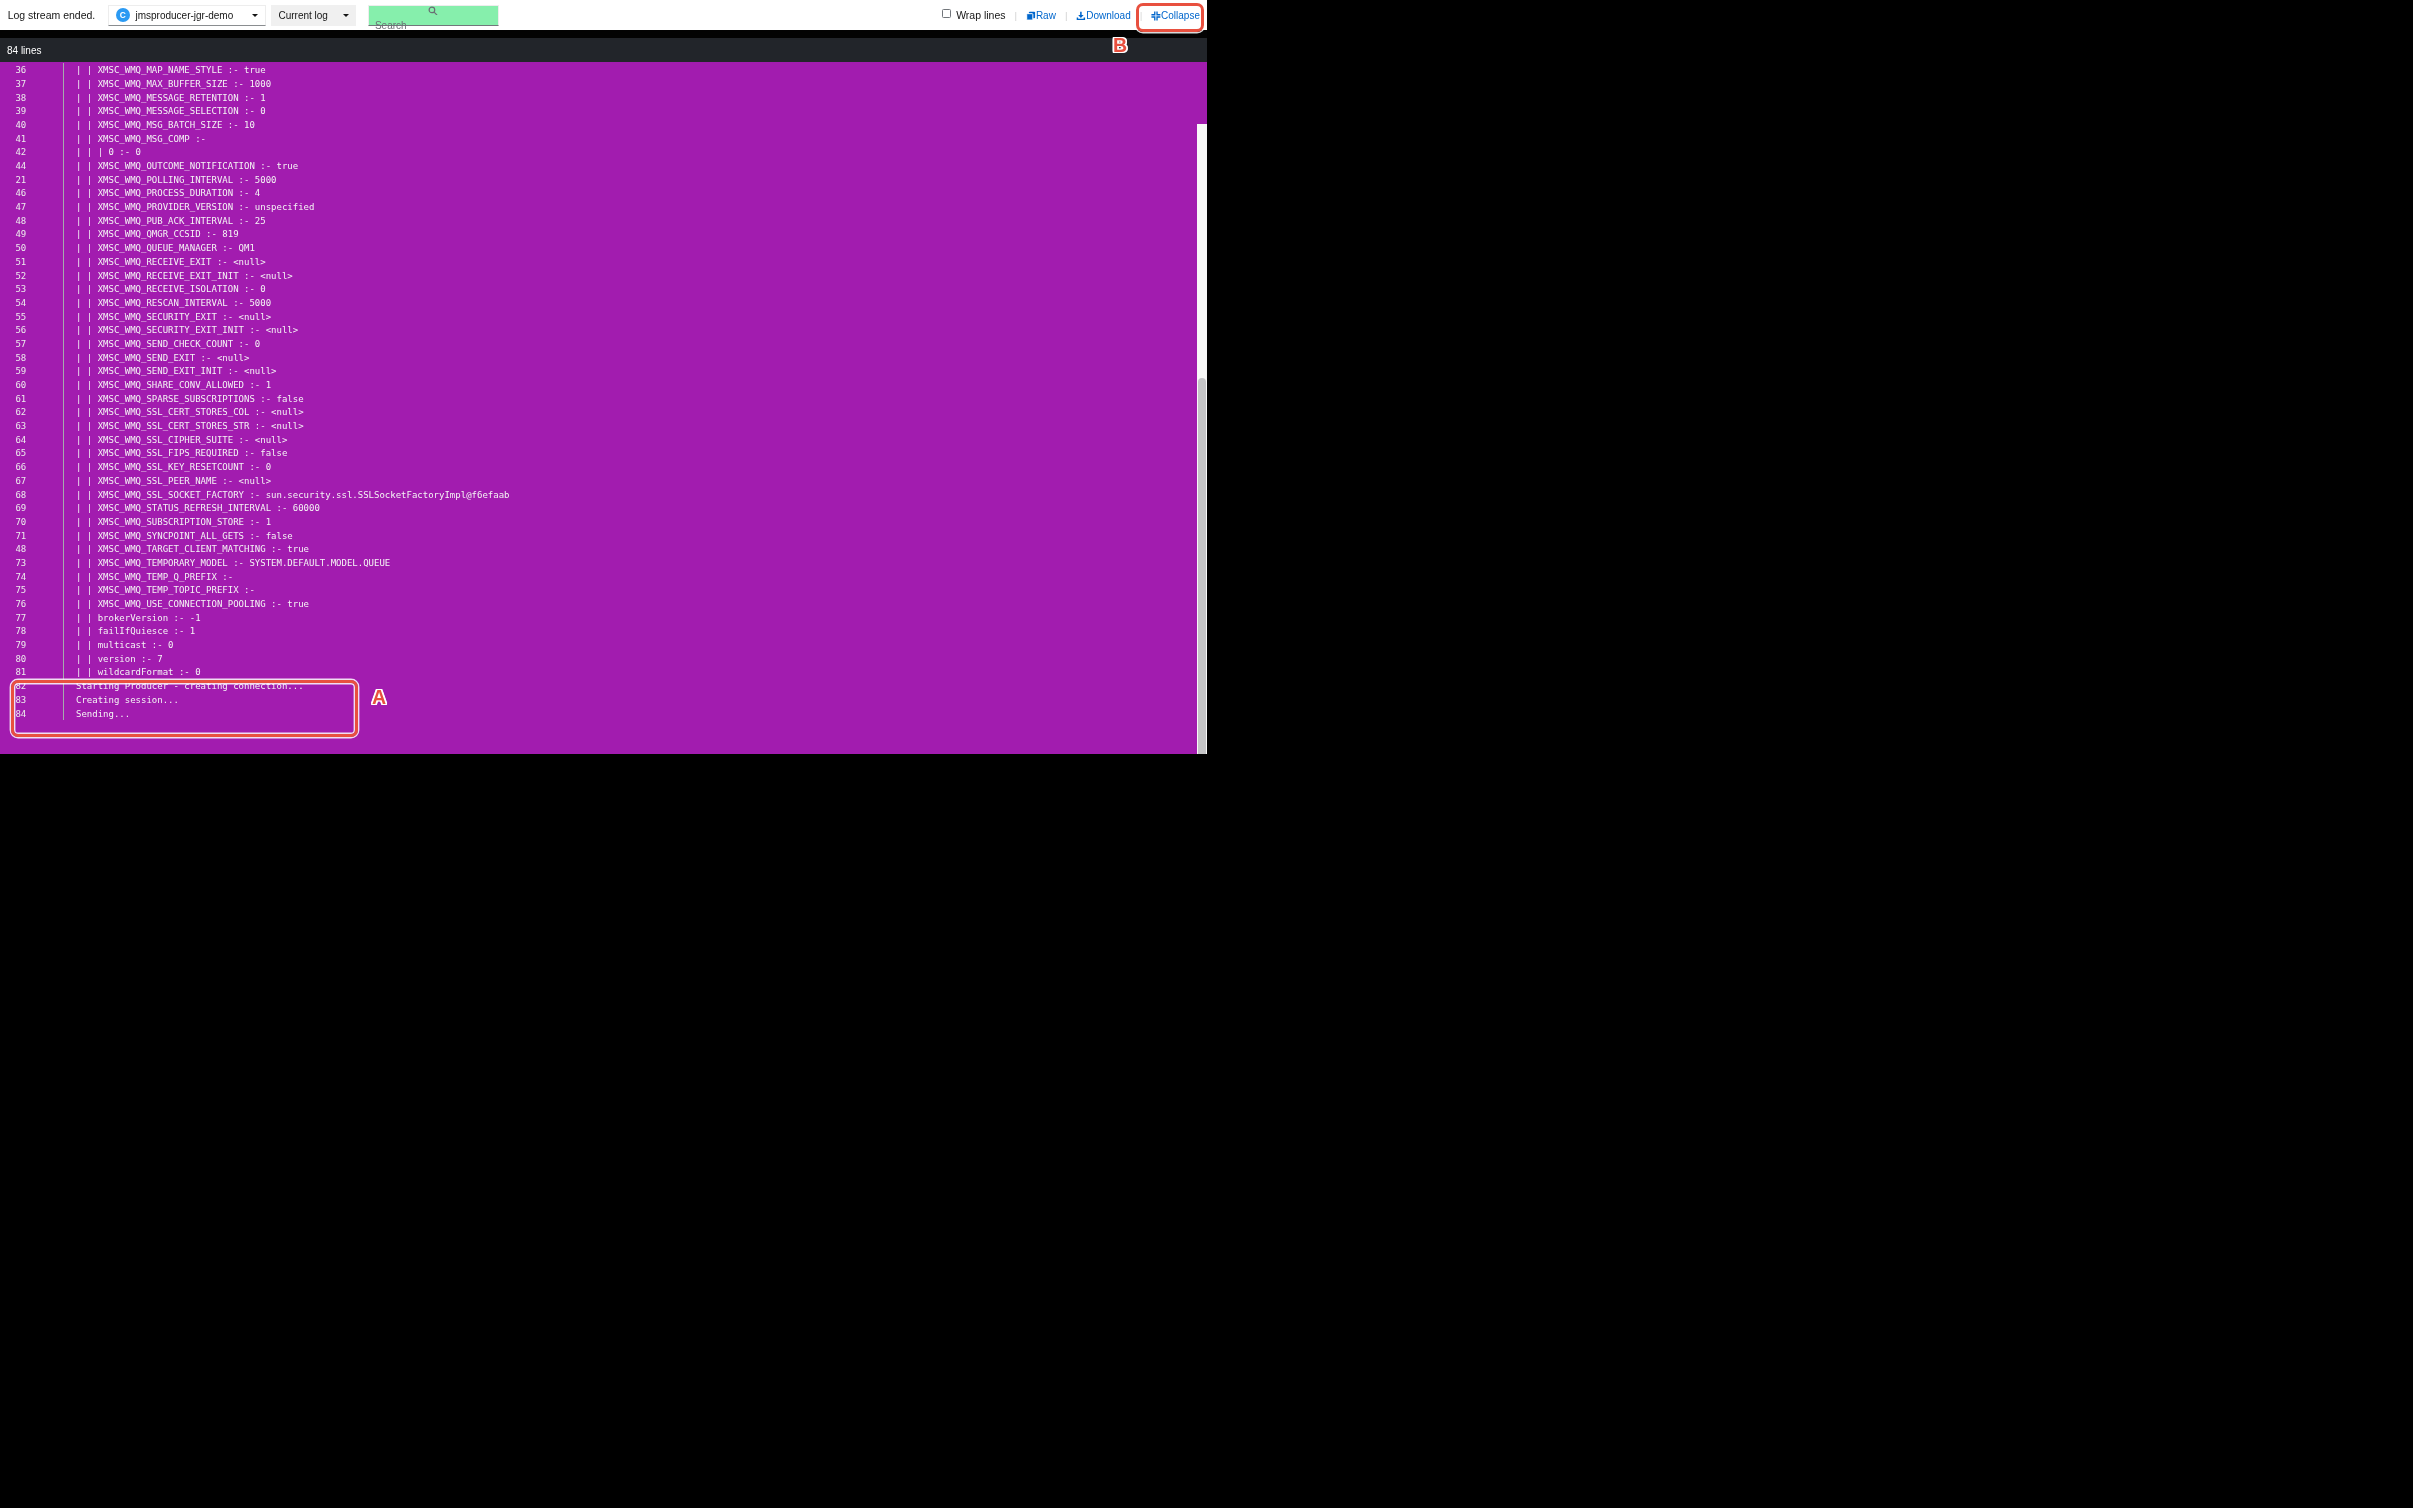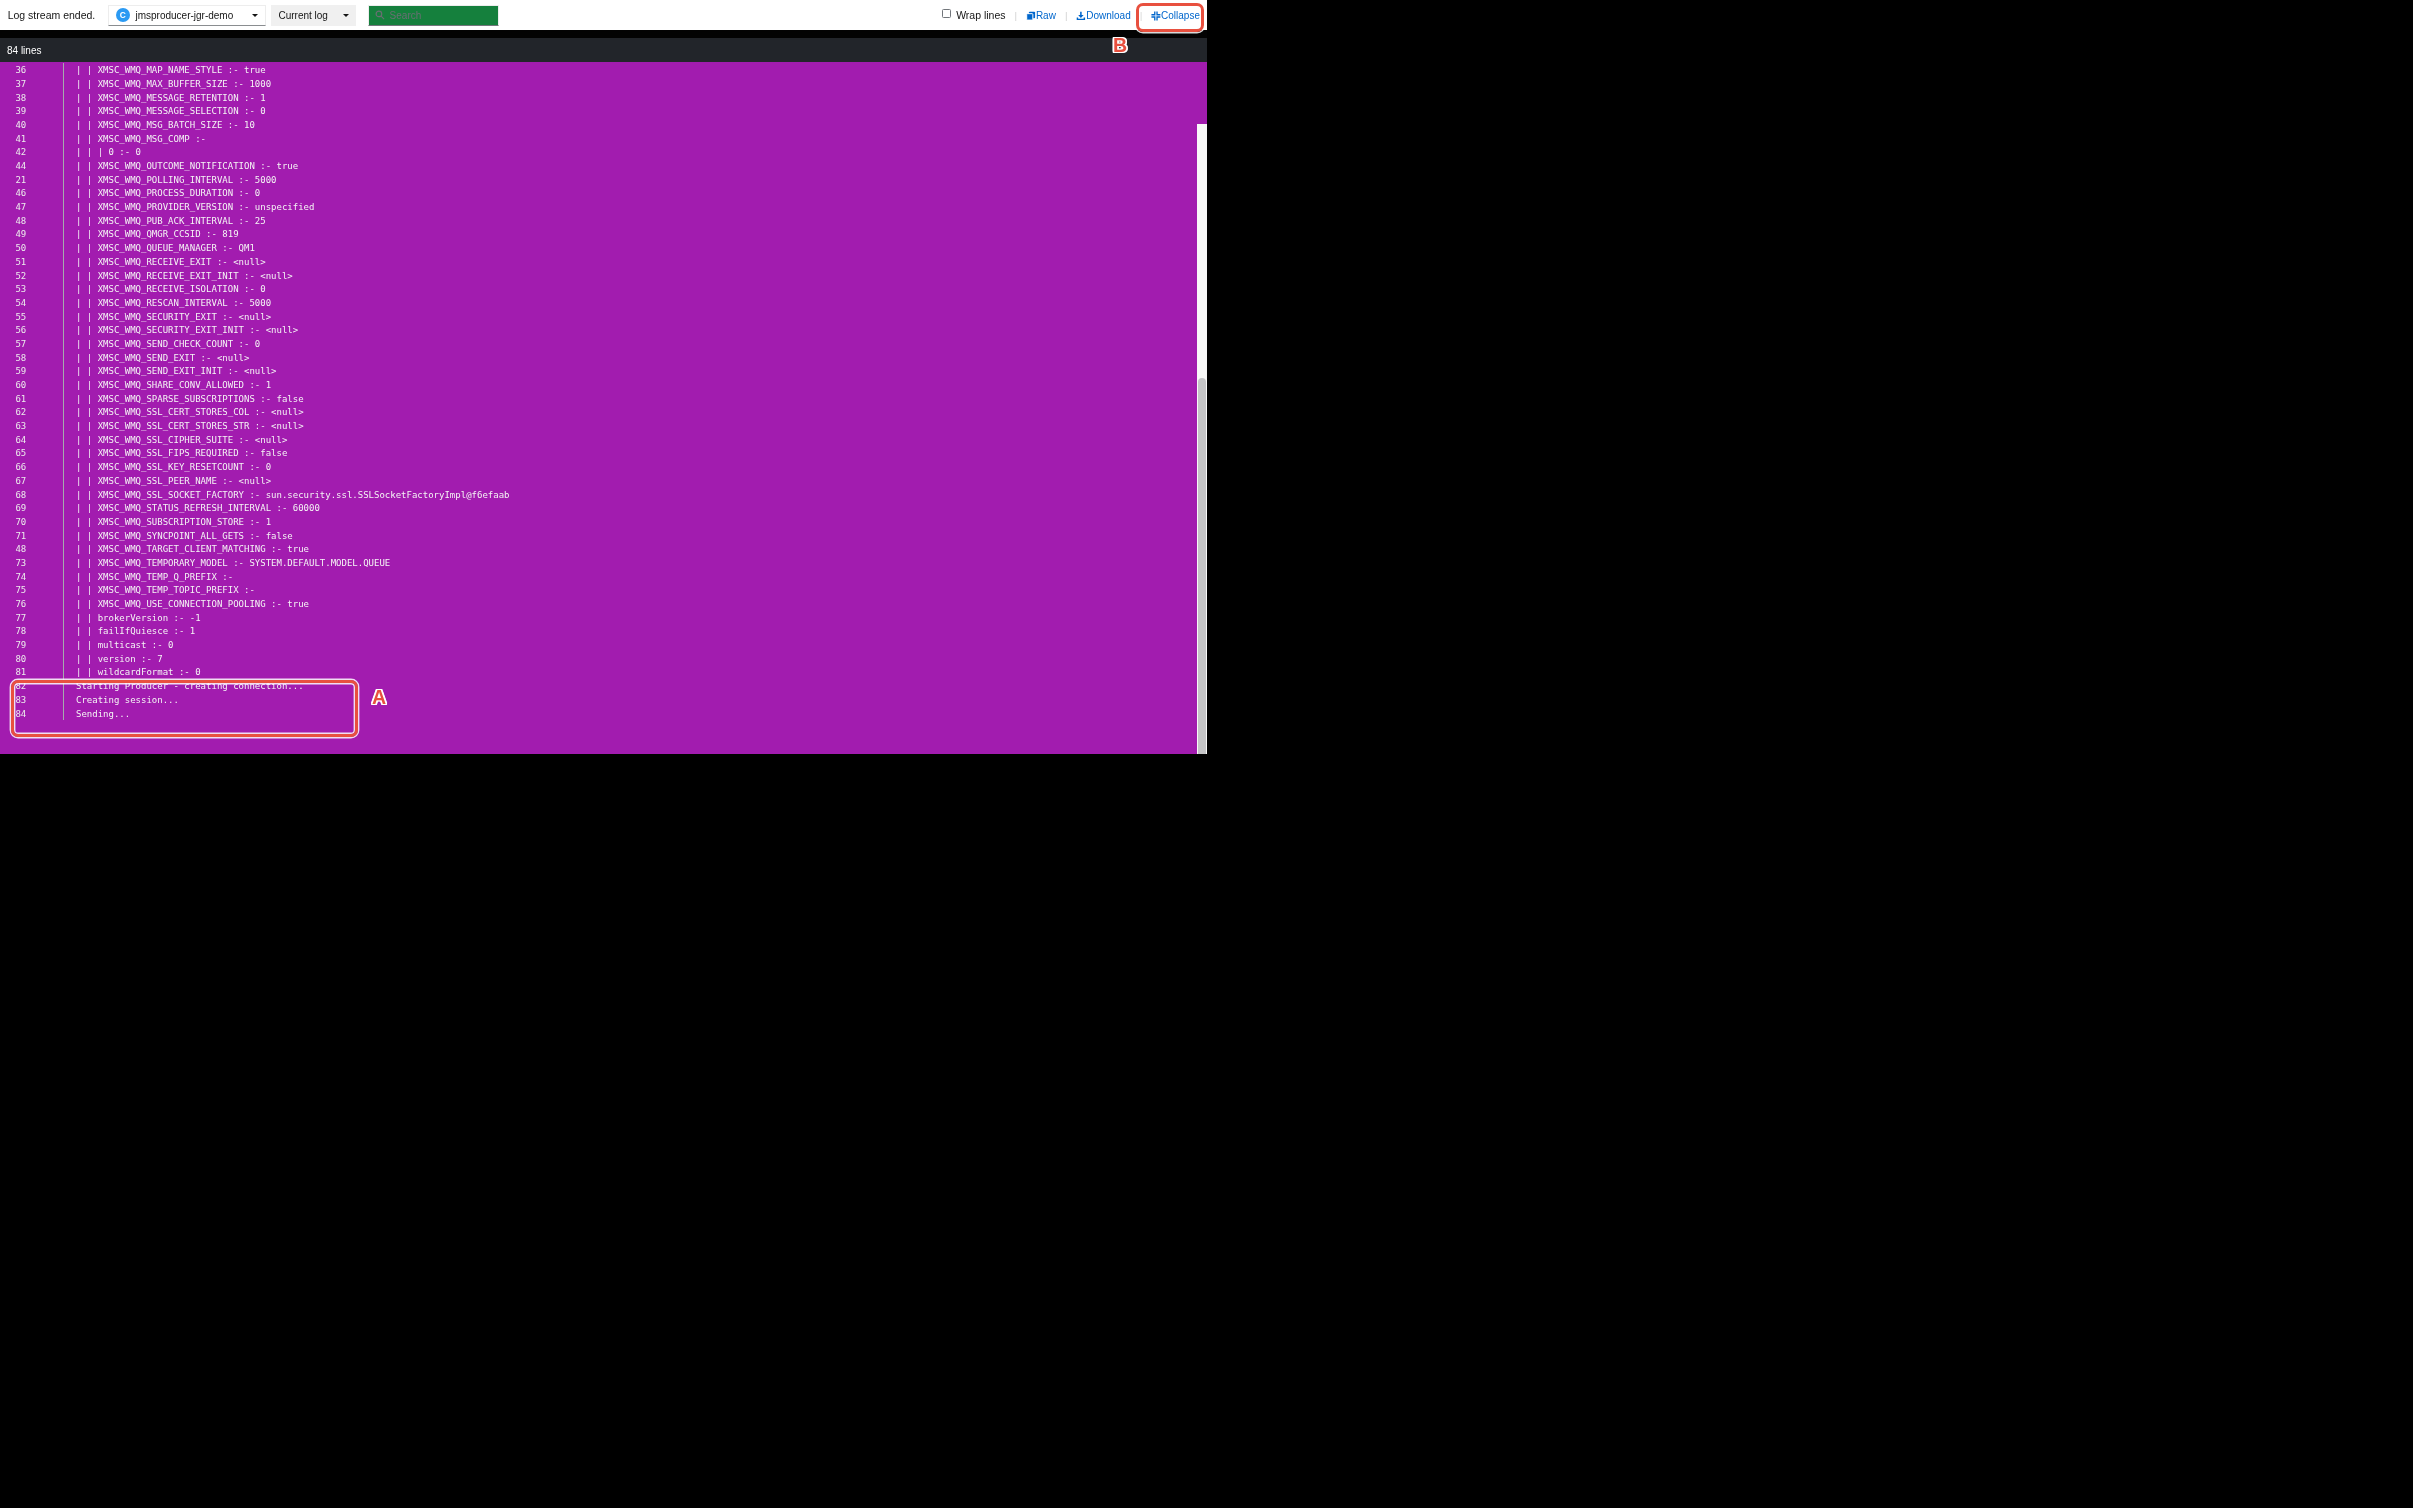--- a/index.html
+++ b/index.html
@@ -28,21 +28,22 @@
   }
   .caret {
     width:0; height:0; border-left:3.1px solid transparent;
     border-right:3.1px solid transparent; border-top:3.8px solid #151515;
     margin-left:auto; flex:none;
   }
   .log-type-select { width:85px; background:#f0f0f0; border:none; margin-right:11.2px; }
   .search-box {
     width:131px; height:21px; display:flex; align-items:center; gap:4.9px;
     border:0.7px solid #ededed; border-bottom:0.7px solid #72767b; padding:0 6.3px;
-    background:#15803d;
+    background:#86efac;
+    flex-direction:column;
   }
   .search-box input {
     border:none; outline:none; width:100%; font-size:10px;
     font-family:"Liberation Sans", sans-serif; color:#151515; background:transparent;
   }
   .search-box input::placeholder { color:#6a6e73; }
   .toolbar-right { margin-left:auto; display:flex; align-items:center; gap:9px; padding-right:3.5px; }
   .wrap-group { display:flex; align-items:flex-start; gap:5.6px; cursor:pointer; }
   .checkbox {
     width:9px; height:9px; background:#fff; border:0.7px solid #72767b;
@@ -212,21 +213,21 @@
         <div class="row">
           <span class="line-number">44</span>
           <span class="line-text">| | XMSC_WMQ_OUTCOME_NOTIFICATION :- true</span>
         </div>
         <div class="row">
           <span class="line-number">21</span>
           <span class="line-text">| | XMSC_WMQ_POLLING_INTERVAL :- 5000</span>
         </div>
         <div class="row">
           <span class="line-number">46</span>
-          <span class="line-text">| | XMSC_WMQ_PROCESS_DURATION :- 0</span>
+          <span class="line-text">| | XMSC_WMQ_PROCESS_DURATION :- 4</span>
         </div>
         <div class="row">
           <span class="line-number">47</span>
           <span class="line-text">| | XMSC_WMQ_PROVIDER_VERSION :- unspecified</span>
         </div>
         <div class="row">
           <span class="line-number">48</span>
           <span class="line-text">| | XMSC_WMQ_PUB_ACK_INTERVAL :- 25</span>
         </div>
         <div class="row">

